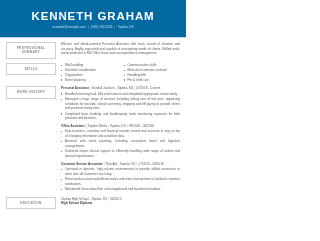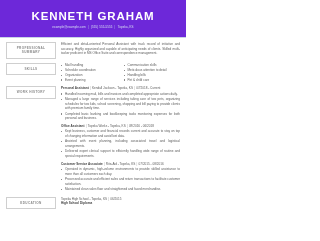--- a/index.html
+++ b/index.html
@@ -17,21 +17,21 @@
   .page {
     width: 186px;
     height: 241px;
     position: relative;
     background: #ffffff;
     box-sizing: border-box;
   }
 
   
   .header {
-    background: #6d28d9;
+    background: #0369a1;
     height: 37px;
     display: flex;
     flex-direction: column;
     align-items: center;
     justify-content: center;
     padding-top: 2px;
     box-sizing: border-box;
   }
   .name {
     color: #ffffff;

